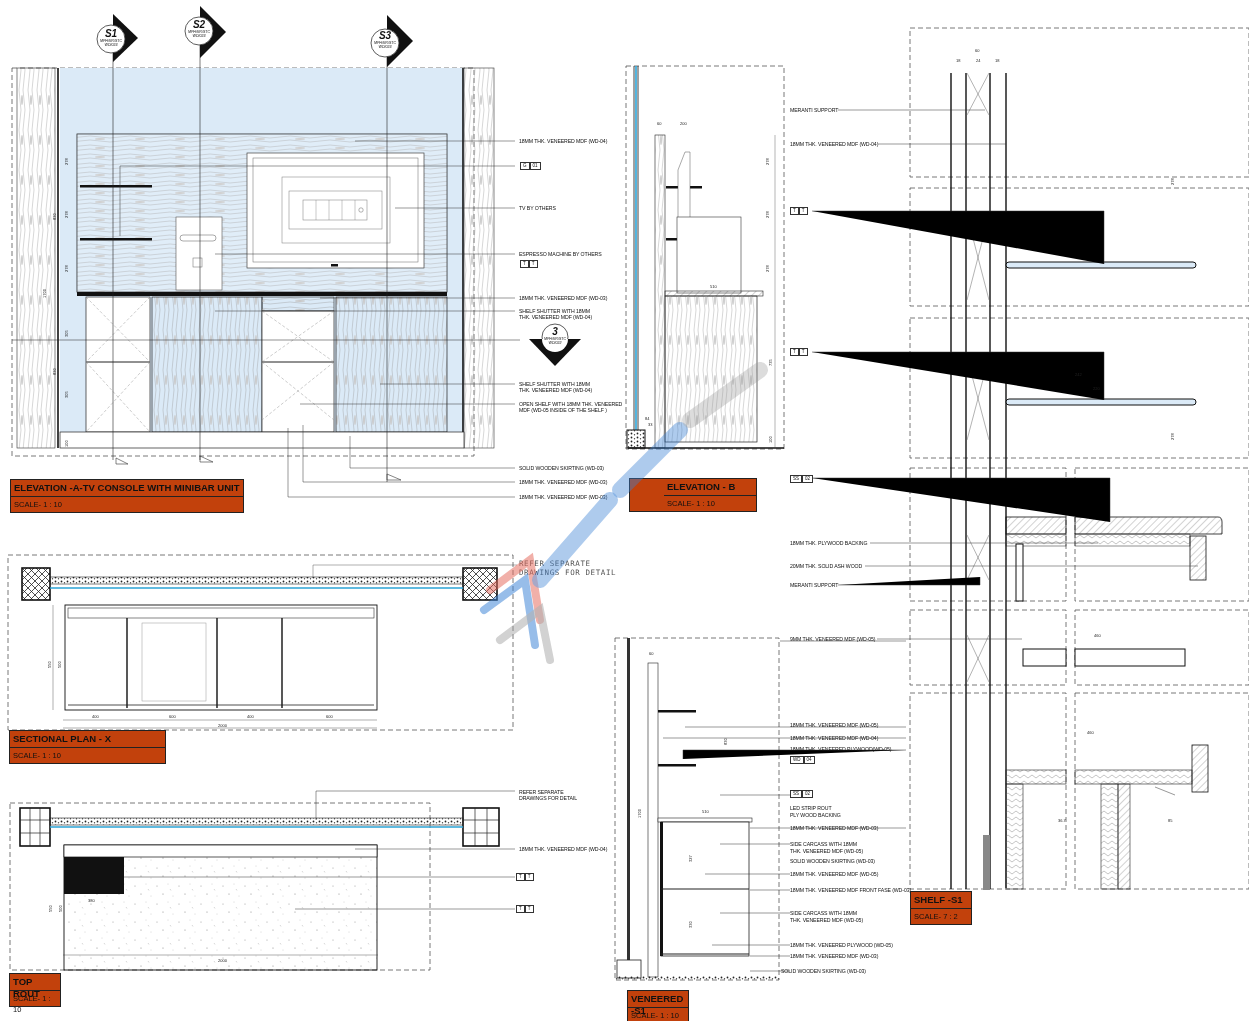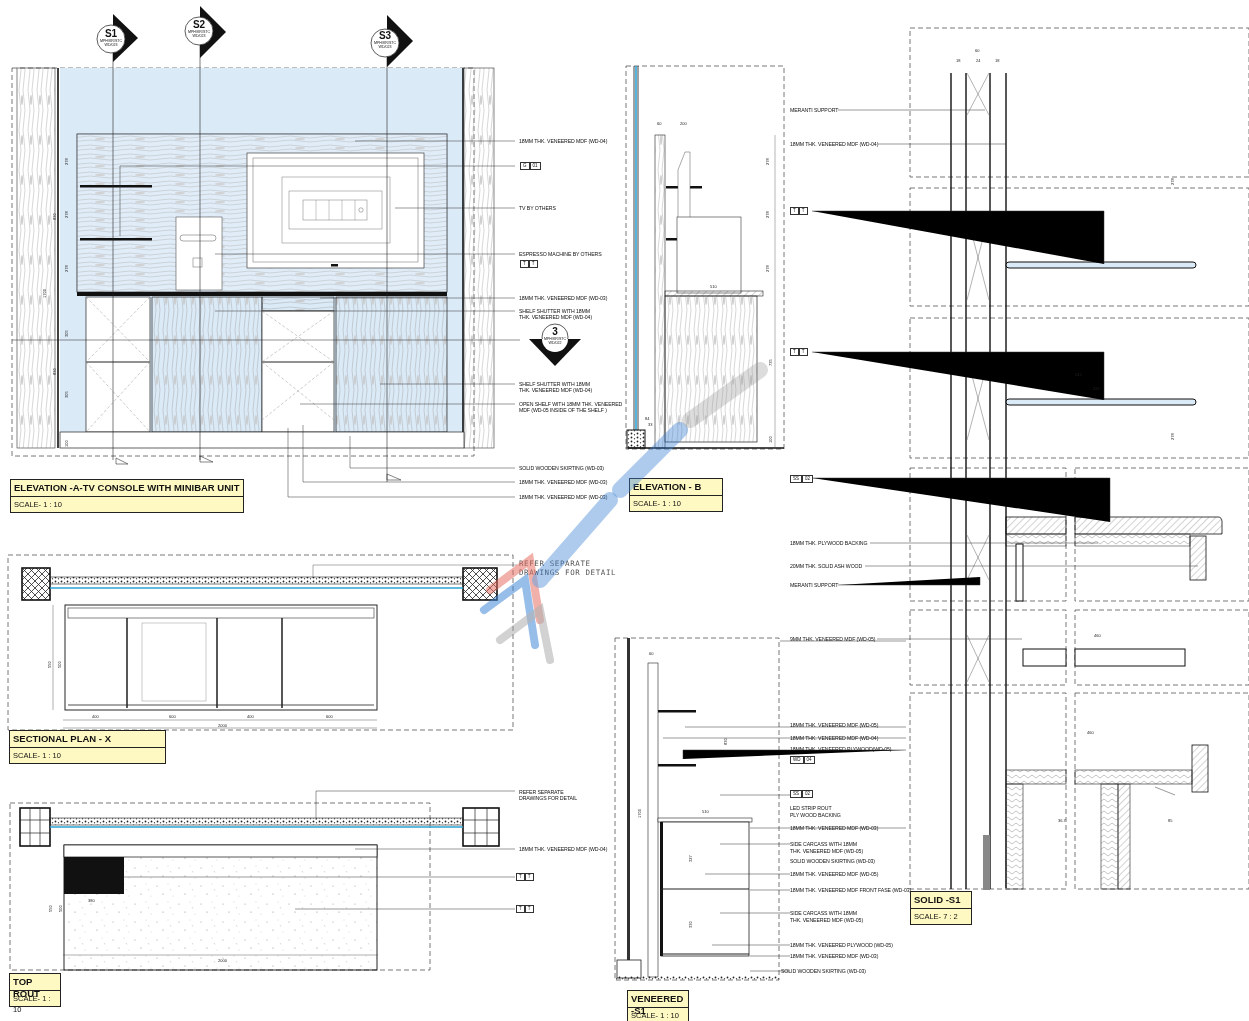--- a/index.html
+++ b/index.html
@@ -2,28 +2,28 @@
 <html><head>
 <meta charset="utf-8">
 <style>
   html, body { margin:0; padding:0; background:#ffffff; }
   body { width:1249px; height:1021px; position:relative; overflow:hidden;
          font-family:"Liberation Sans", sans-serif; color:#111; }
   svg { position:absolute; left:0; top:0; }
   .lbl { position:absolute; font-size:5.2px; line-height:6.2px; color:#111; white-space:nowrap;
          font-family:"Liberation Sans", sans-serif; letter-spacing:-0.1px; }
   .lbl.mono { font-family:"DejaVu Sans Mono", monospace; font-size:7.5px; line-height:8.5px; color:#555; letter-spacing:0.6px; }
-  .title-box { position:absolute; border:1px solid #222; background:#fef9c3; }
+  .title-box { position:absolute; border:1px solid #222; background:#c2410c; }
   .title-box .t { display:block; font-weight:bold; font-size:9.5px; padding:2px 3px; border-bottom:1px solid #222; height:12px; line-height:12px; }
   .title-box .s { display:block; font-size:7.5px; padding:2px 3px; height:11px; line-height:11px; }
   .tag { position:absolute; display:flex; font-size:4.5px; }
   .tag span { border:0.8px solid #333; padding:0 2px; height:6px; line-height:6px; background:#fff; }
   .dim { position:absolute; font-size:4px; color:#222; white-space:nowrap; }
   .dim.v { transform:rotate(-90deg); transform-origin:left top; }
-  .marker-text { position:absolute; text-align:center; }
+  .marker-text { position:absolute; text-align:center;font-style:italic; }
   .marker-text .n { display:block; font-weight:bold; font-size:10px; line-height:11px; }
   .marker-text .r { display:block; font-size:3.6px; line-height:4.2px; }
   .watermark { position:absolute; pointer-events:none; }
 </style>
 </head>
 <body>
 
 <svg width="1249" height="1021" viewBox="0 0 1249 1021" xmlns="http://www.w3.org/2000/svg">
   <defs>
     <pattern id="woodH" width="40" height="9" patternUnits="userSpaceOnUse">
@@ -340,21 +340,21 @@
 <div class="dim" style="left:657px;top:121px;">60</div>
 <div class="dim" style="left:680px;top:121px;">200</div>
 <div class="dim" style="left:710px;top:284px;">510</div>
 <div class="dim v" style="left:765px;top:165px;">278</div>
 <div class="dim v" style="left:765px;top:218px;">278</div>
 <div class="dim v" style="left:765px;top:272px;">278</div>
 <div class="dim v" style="left:768px;top:366px;">735</div>
 <div class="dim v" style="left:768px;top:443px;">100</div>
 <div class="dim" style="left:645px;top:416px;">84</div>
 <div class="dim" style="left:648px;top:422px;">33</div>
-<div class="title-box" style="left:629px;top:478px;width:92px;">
+<div class="title-box" style="left:629px;top:478px;width:92px;padding-left:34px;">
   <span class="t">ELEVATION - B</span>
   <span class="s">SCALE- 1 : 10</span>
 </div>
 
 <div class="lbl mono" style="left:519px;top:560px;">
   <div>REFER  SEPARATE</div>
   <div>DRAWINGS  FOR  DETAIL</div>
 </div>
 <div class="dim" style="left:92px;top:714px;">400</div>
 <div class="dim" style="left:169px;top:714px;">600</div>
@@ -449,21 +449,21 @@
 <div class="dim" style="left:995px;top:58px;">18</div>
 <div class="dim" style="left:1075px;top:372px;">242</div>
 <div class="dim" style="left:1093px;top:386px;">220</div>
 <div class="dim v" style="left:1170px;top:185px;">278</div>
 <div class="dim v" style="left:1170px;top:440px;">278</div>
 <div class="dim" style="left:1094px;top:633px;">460</div>
 <div class="dim" style="left:1087px;top:730px;">460</div>
 <div class="dim" style="left:1058px;top:818px;">36.7</div>
 <div class="dim" style="left:1168px;top:818px;">85</div>
 <div class="title-box" style="left:910px;top:891px;width:60px;">
-  <span class="t">SOLID -S1</span>
+  <span class="t">SHELF -S1</span>
   <span class="s">SCALE- 7 : 2</span>
 </div>
 
 <svg class="watermark" style="left:470px;top:360px;" width="320" height="310" viewBox="0 0 320 310">
   <g opacity="0.75" fill="none" stroke-linecap="round">
     <path d="M20 230 L60 200 L70 260" stroke="#e66a5c" stroke-width="8" opacity="0.7"></path>
     <path d="M14 250 L55 220 L65 285" stroke="#3b82d6" stroke-width="8" opacity="0.7"></path>
     <path d="M30 280 L70 250 L80 300" stroke="#9a9a9a" stroke-width="8" opacity="0.6"></path>
     <path d="M70 220 L140 140" stroke="#3b82d6" stroke-width="16" opacity="0.55"></path>
     <path d="M150 130 L210 70" stroke="#3b82d6" stroke-width="16" opacity="0.55"></path>

